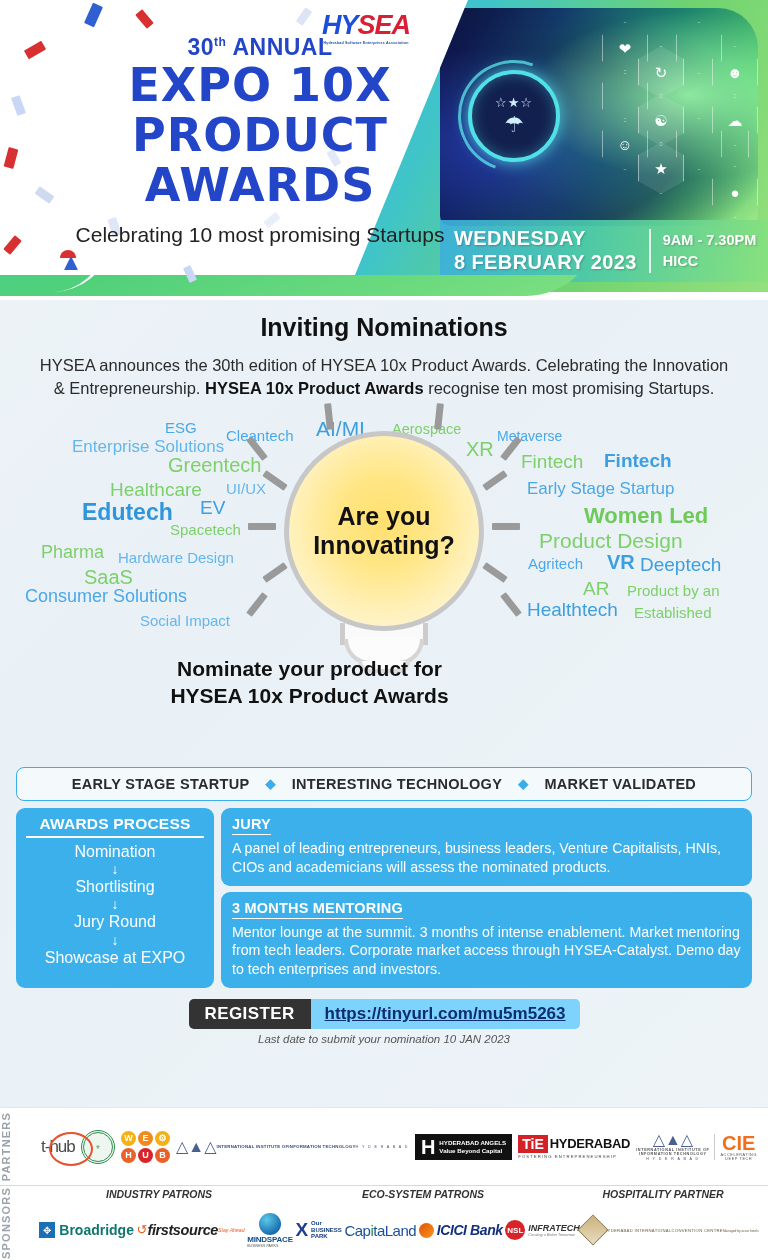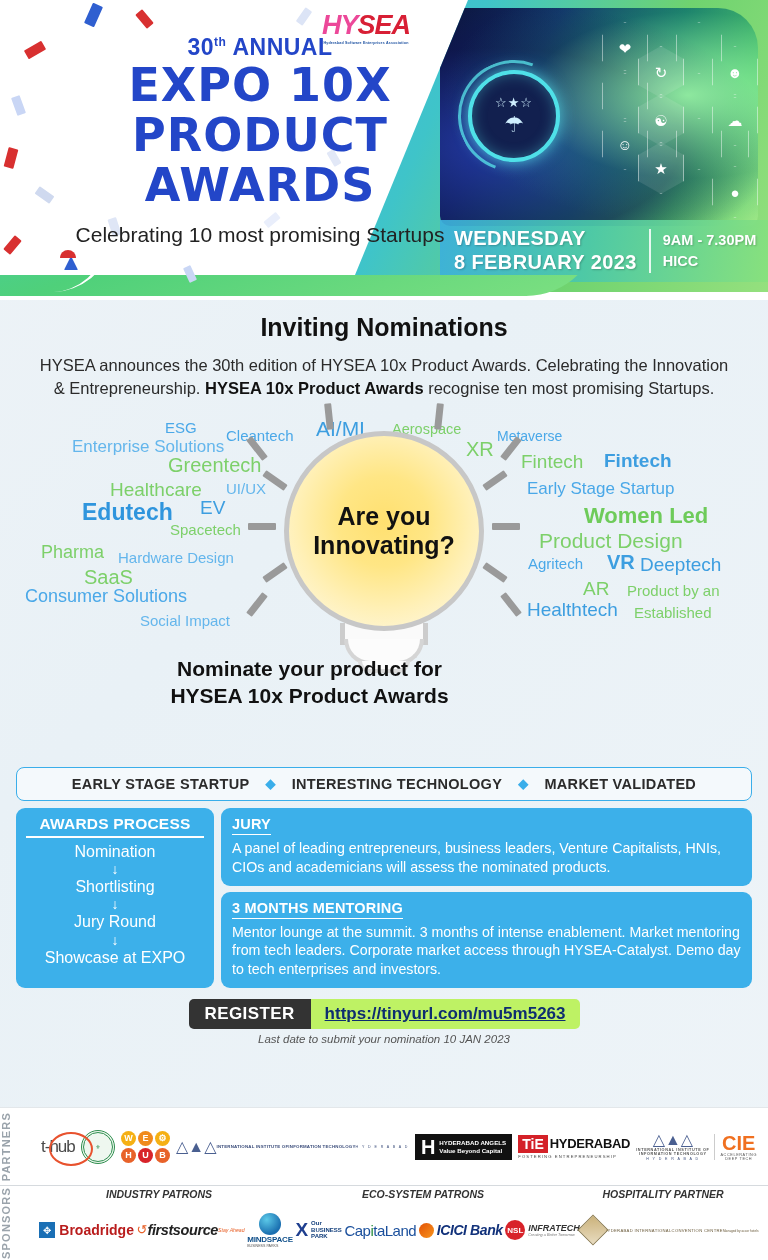--- a/index.html
+++ b/index.html
@@ -66,21 +66,21 @@
     border-right:5px solid #ffffff; border-radius:0 0 60px 0; transform:skewX(-14deg);
   }
   .date-main { color:#fff; font-weight:bold; font-size:20px; line-height:1.18; letter-spacing:.4px;
     text-shadow:1px 1px 2px rgba(0,0,0,.22); }
   .date-div { width:2px; height:44px; background:rgba(255,255,255,.85); margin:0 12px; }
   .date-side { color:#fff; font-weight:bold; font-size:14.5px; line-height:1.45;
     text-shadow:1px 1px 2px rgba(0,0,0,.22); }
 
   .hysea-logo { position:absolute; left:322px; top:12px; text-align:center; z-index:6; }
   .hysea-word { font-size:27px; font-weight:bold; font-style:italic; letter-spacing:-1px; line-height:1; }
-  .hysea-word .b { color:#ec4899; }
+  .hysea-word .b { color:#1d4ed8; }
   .hysea-word .r { color:#d81f35; }
   .hysea-tag { font-size:3.6px; color:#1a4fa0; font-weight:bold; letter-spacing:.2px; margin-top:2px; }
 
   .t-annual { position:absolute; left:0; top:34px; width:520px; text-align:center;
     font-size:23px; font-weight:bold; color:#2346c8; letter-spacing:.5px; z-index:5; }
   .t-annual sup { font-size:12px; }
   .t-big { position:absolute; left:0; width:520px; text-align:center; z-index:5;
     color:#2346c8; font-weight:bold; letter-spacing:1px;
     font-family:"DejaVu Sans", sans-serif; }
   .t-l1 { top:58px; font-size:46px; }
@@ -150,21 +150,21 @@
   .card { background:#3cb0ea; border-radius:9px; color:#fff; padding:7px 11px 9px; }
   .card h4 { font-size:14.5px; font-weight:bold; letter-spacing:.2px; display:inline-block;
     border-bottom:1.6px solid #fff; padding-bottom:2px; margin-bottom:4px; }
   .card p { font-size:14.2px; line-height:1.33; }
 
   
   .reg-wrap { width:768px; margin-top:11px; display:flex; flex-direction:column; align-items:center; }
   .reg-row { display:flex; align-items:stretch; height:30px; }
   .reg-tag { background:#333333; color:#fff; font-size:17px; font-weight:bold; letter-spacing:.4px;
     display:flex; align-items:center; padding:0 16px; border-radius:5px 0 0 5px; }
-  .reg-url { background:#bef264; color:#0e2d70; font-size:17px; font-weight:bold;
+  .reg-url { background:#7dd3fc; color:#0e2d70; font-size:17px; font-weight:bold;
     display:flex; align-items:center; padding:0 14px; border-radius:0 5px 5px 0; }
   .reg-note { font-size:11.5px; font-style:italic; color:#555; margin-top:4px; }
 
   
   .foot { position:absolute; left:0; bottom:0; width:768px; }
   .foot-row { position:relative; display:flex; align-items:center; background:#fff; }
   .foot-row.r1 { height:78px; border-top:1px solid #e3e7ea; }
   .foot-row.r2 { height:75px; border-top:1px solid #d6dade; }
   .side-label {
     width:30px; flex:0 0 30px; text-align:center; color:#9aa3ab; font-size:11px; font-weight:bold;
@@ -196,21 +196,21 @@
   .tie .box { background:#d42128; color:#fff; font-weight:bold; font-size:14px; padding:1px 4px; }
   .tie .name { font-size:13px; font-weight:bold; color:#111; letter-spacing:-.3px; }
   .tie .sub { font-size:4.2px; letter-spacing:1.1px; color:#444; margin-top:1px; }
   .cie { display:flex; align-items:center; gap:5px; }
   .cie .bar { width:1px; height:26px; background:#ccc; }
   .cie .mk { color:#f07020; font-size:20px; font-weight:bold; line-height:1; }
   .cie .tx { font-size:3.8px; color:#555; letter-spacing:.6px; }
   .bro { display:flex; align-items:center; gap:4px; }
   .bro .sq { width:16px; height:16px; background:#1a6fb5; color:#fff; display:flex;
     align-items:center; justify-content:center; font-size:10px; }
-  .bro .nm { font-size:14px; font-weight:bold; color:#b91c1c; }
+  .bro .nm { font-size:14px; font-weight:bold; color:#0f766e; }
   .fso { text-align:center; }
   .fso .nm { font-size:14.5px; font-weight:bold; font-style:italic; color:#222; letter-spacing:-.4px; }
   .fso .sw { font-size:5.2px; color:#e8622a; font-style:italic; }
   .mind { display:flex; align-items:center; gap:0;flex-direction:column; }
   .mind .ball { width:22px; height:22px; border-radius:50%;
     background:radial-gradient(circle at 35% 30%,#5bc9e8,#1a6fb0 70%); }
   .mind .nm { font-size:8px; font-weight:bold; color:#0f4f8a; letter-spacing:-.2px; }
   .xbp { display:flex; align-items:center; gap:3px; }
   .xbp .x { font-size:19px; font-weight:bold; color:#1f3f8f; line-height:1; }
   .xbp .tx { font-size:6px; font-weight:bold; color:#0f3c7a; line-height:1.15; }

